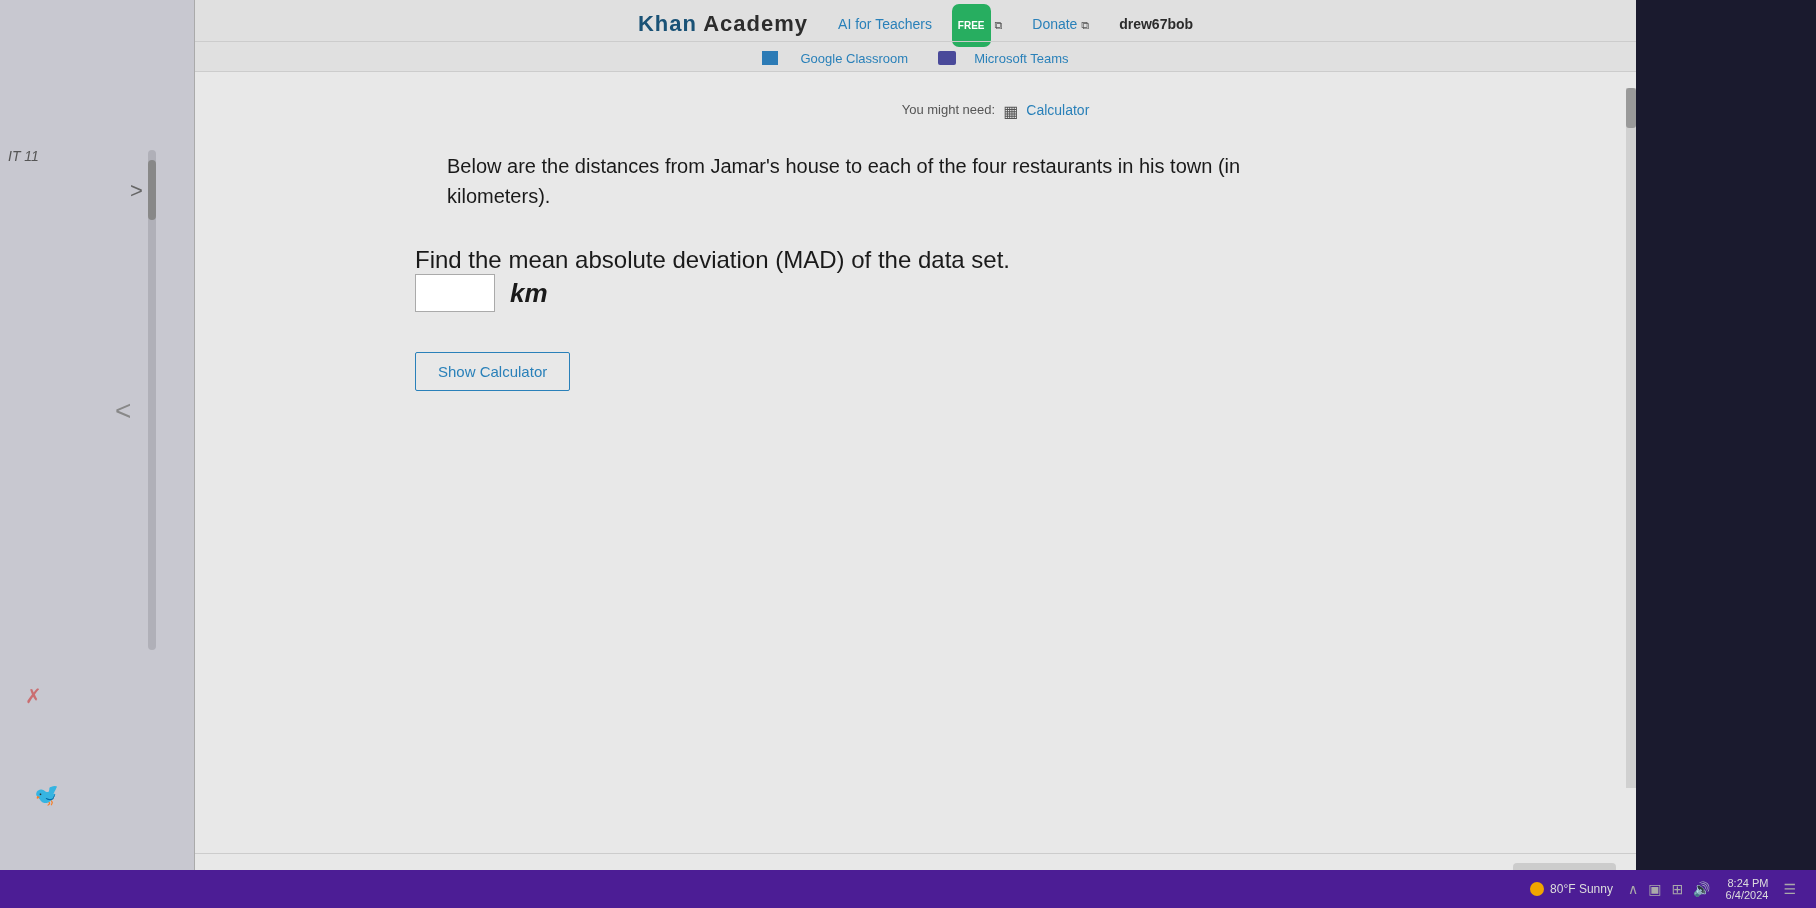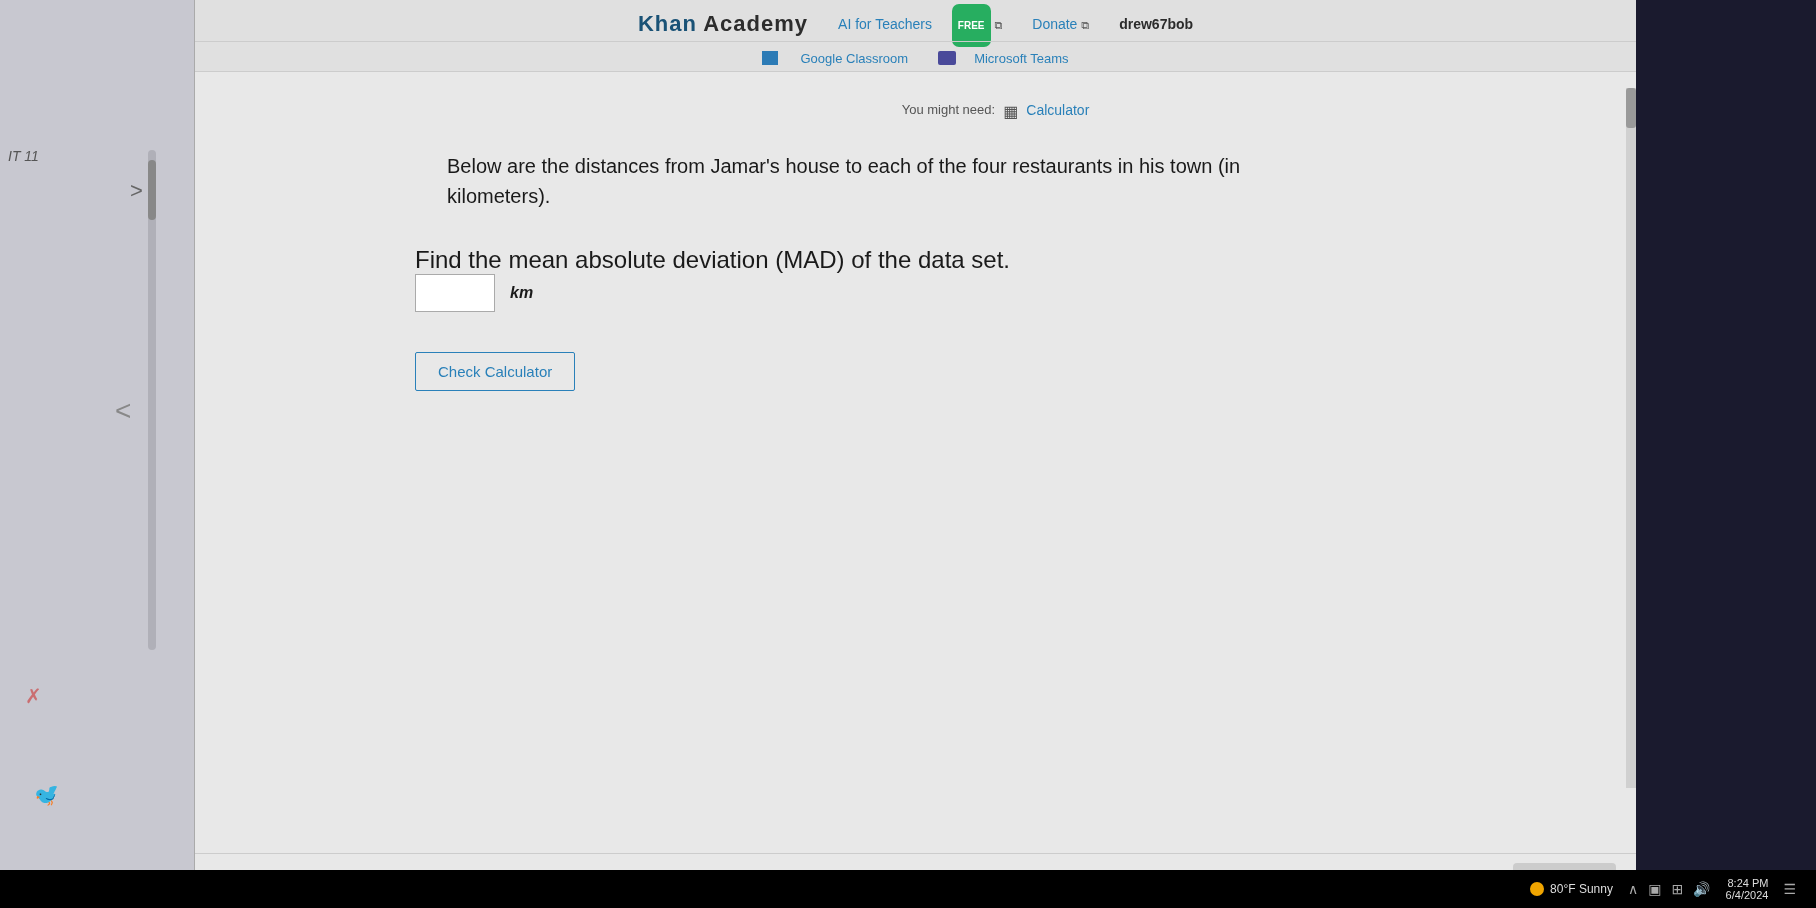--- a/index.html
+++ b/index.html
@@ -268,21 +268,21 @@
     .answer-input {
       width: 80px;
       height: 38px;
       border: 1px solid #aaa;
       background: white;
       font-size: 16px;
       text-align: center;
     }
 
     .answer-unit {
-      font-size: 16px;
+      font-size: 26px;
       font-weight: bold;
       color: #1a1a1a;
       font-style: italic;
     }
 
     
     .show-calc-btn {
       border: 1px solid #2980b9;
       background: transparent;
       color: #2980b9;
@@ -360,21 +360,21 @@
       cursor: not-allowed;
     }
 
     
     .taskbar {
       position: fixed;
       bottom: 0;
       left: 0;
       width: 1816px;
       height: 38px;
-      background: #000000;
+      background: #4c1d95;
       display: flex;
       align-items: center;
       justify-content: flex-end;
       padding: 0 20px;
       gap: 15px;
     }
 
     .taskbar-weather {
       font-size: 12px;
       color: #ddd;
@@ -505,21 +505,21 @@
     
     <div class="find-text">Find the mean absolute deviation (MAD) of the data set.</div>
 
     
     <div class="answer-area">
       <input type="text" class="answer-input" style="">
       <span class="answer-unit">km</span>
     </div>
 
     
-    <button class="show-calc-btn">Check Calculator</button>
+    <button class="show-calc-btn">Show Calculator</button>
 
   </div>
 
   <div class="bottom-bar">
     <div class="do-problems">
       <span class="radio-circle filled"></span>
       <span>Do 5 problems</span>
       <div class="progress-dots">
         <span class="dot"></span>
         <span class="dot"></span>

